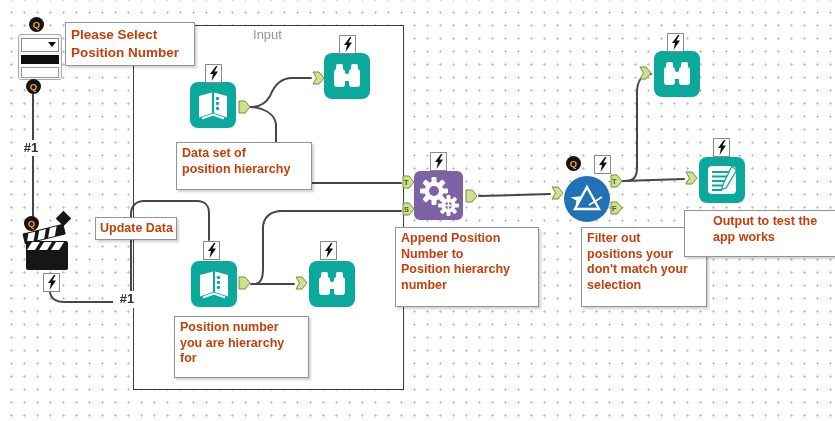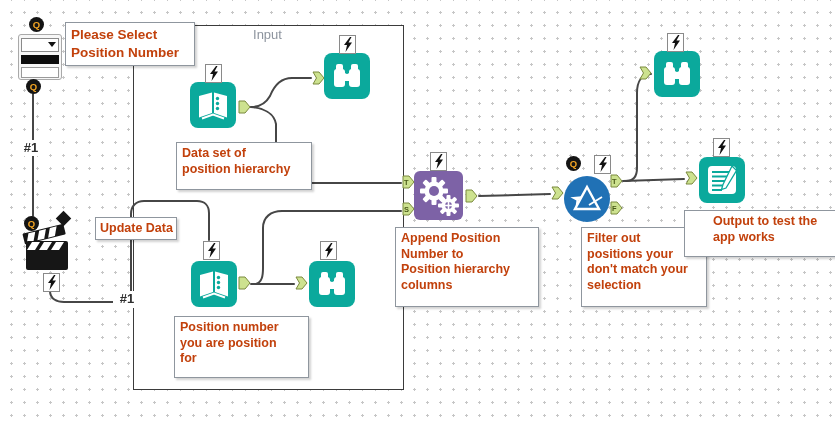--- a/index.html
+++ b/index.html
@@ -319,29 +319,29 @@
     <div>Data set of</div>
     <div>position hierarchy</div>
   </div>
 
   <div class="ann" style="left:95px;top:217px;width:72px;height:17px;line-height:16px;padding:2px 4px;z-index:10;">
     <div>Update Data</div>
   </div>
 
   <div class="ann" style="left:174px;top:316px;width:123px;height:54px;">
     <div>Position number</div>
-    <div>you are position</div>
+    <div>you are hierarchy</div>
     <div>for</div>
   </div>
 
   <div class="ann" style="left:395px;top:227px;width:132px;height:72px;">
     <div>Append Position</div>
     <div>Number to</div>
     <div>Position hierarchy</div>
-    <div>columns</div>
+    <div>number</div>
   </div>
 
   <div class="ann" style="left:549px;top:227px;width:114px;height:72px;margin-left:32px;">
     <div>Filter out</div>
     <div>positions your</div>
     <div>don't match your</div>
     <div>selection</div>
   </div>
 
   <div class="ann" style="left:684px;top:210px;width:128px;height:39px;padding-left:28px;">

